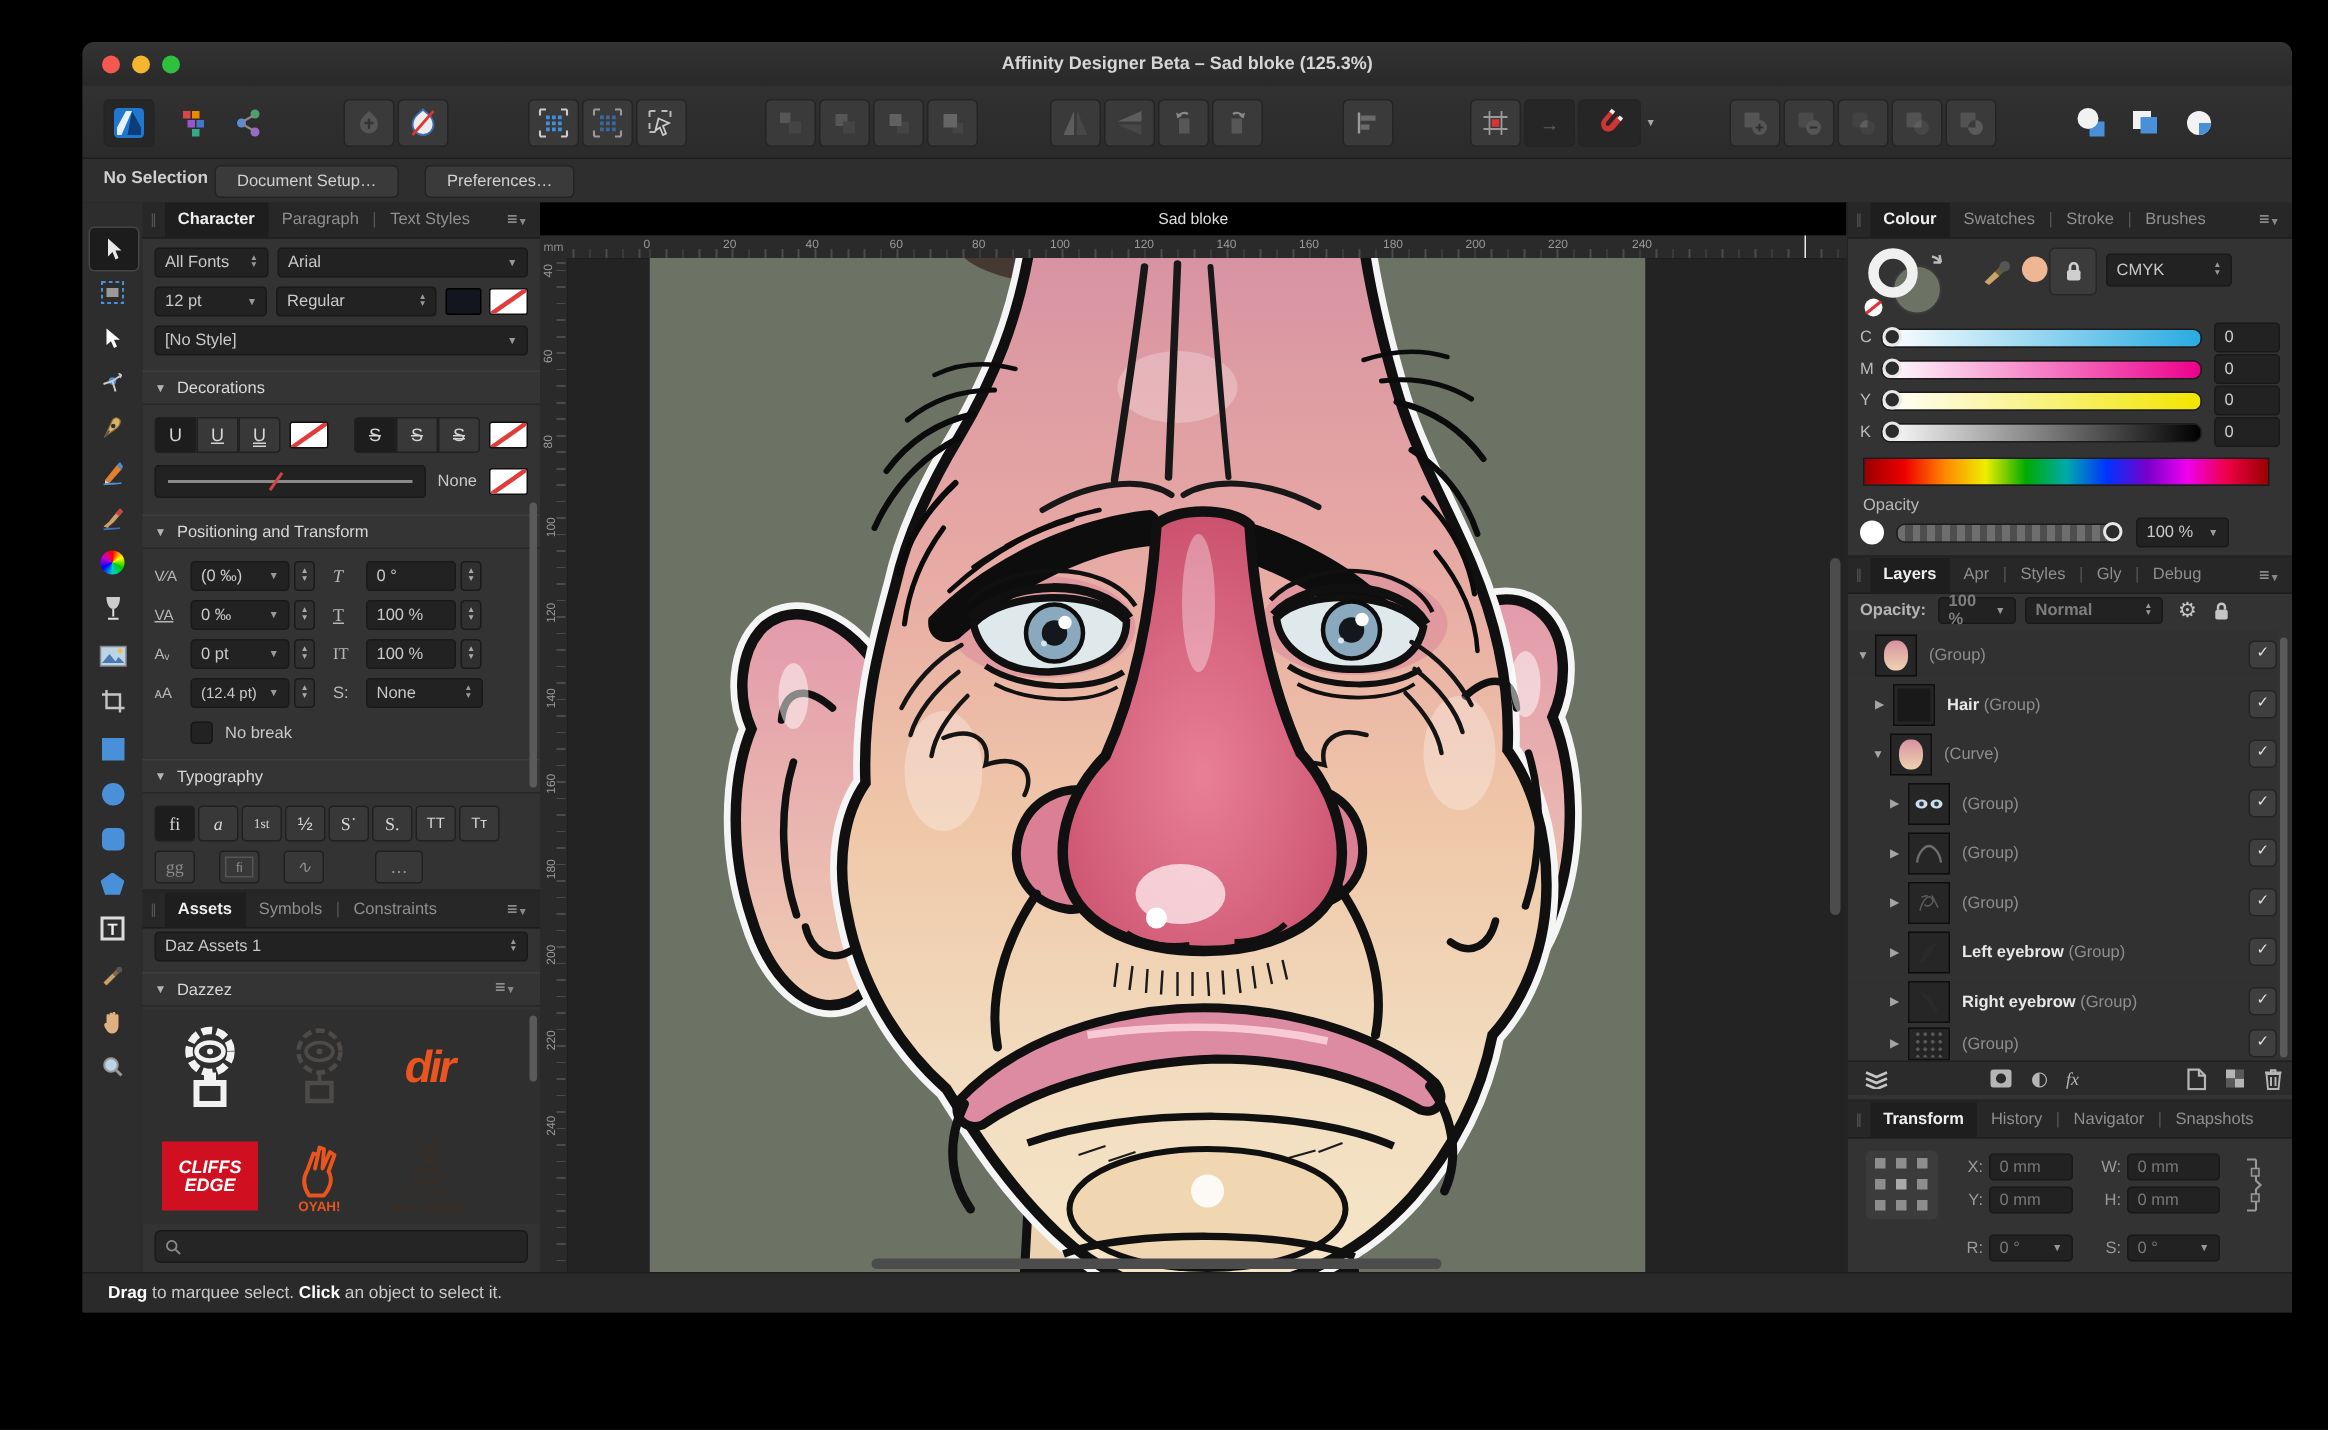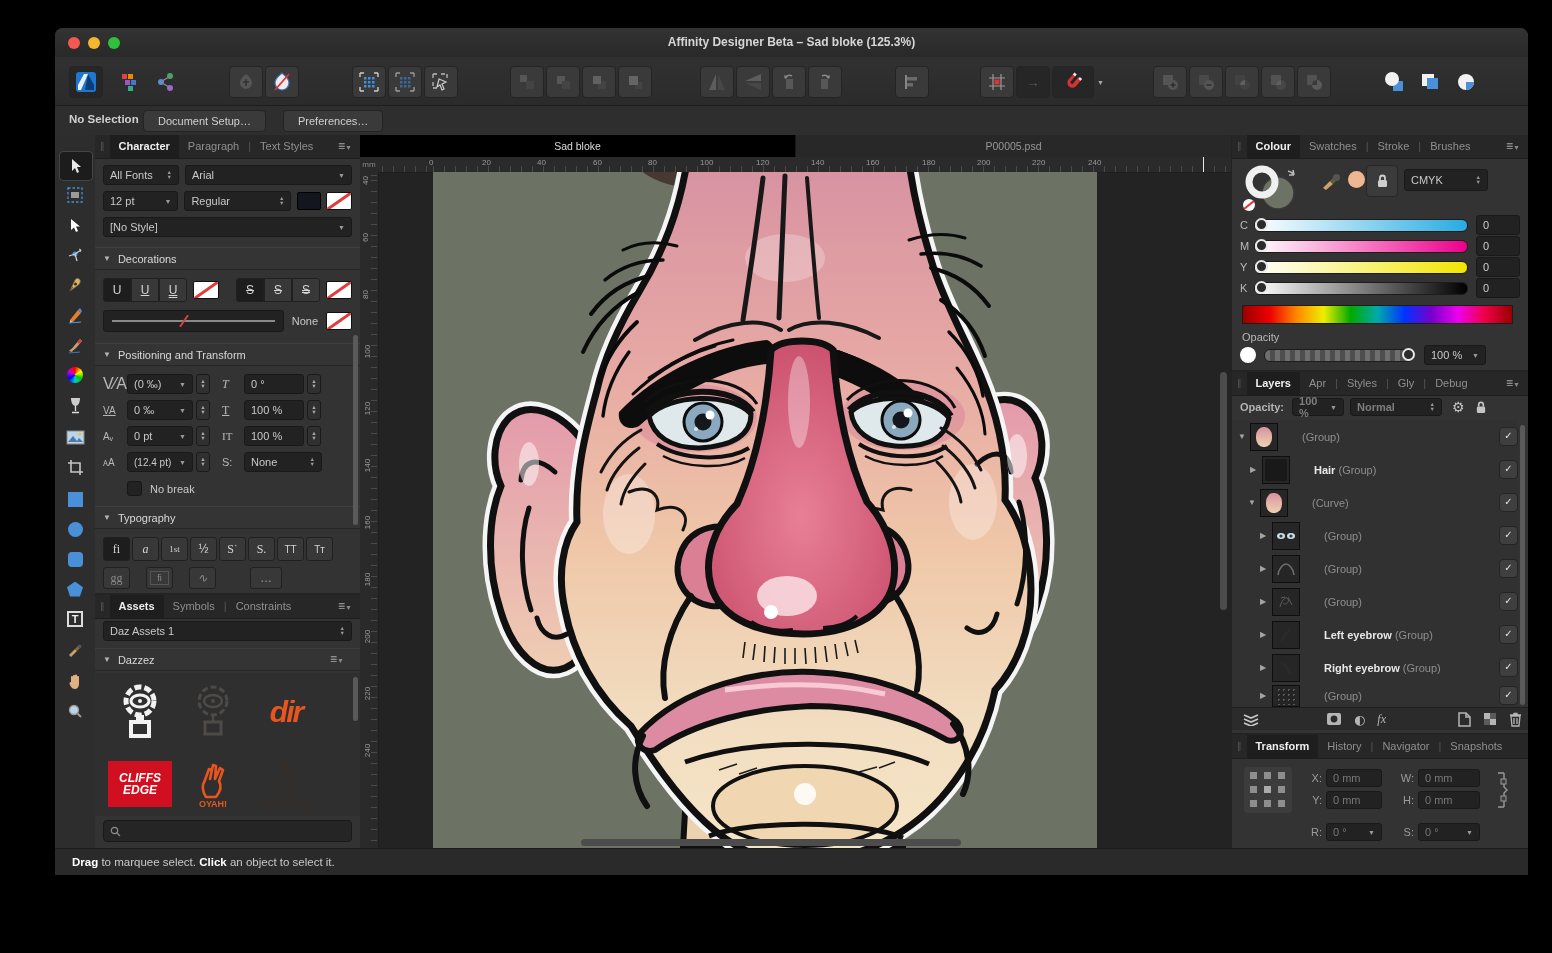--- a/index.html
+++ b/index.html
@@ -75,21 +75,21 @@
   
   .rightpanel{position:absolute;right:0;top:107px;width:296px;bottom:27px;background:#333;border-left:1px solid #222;}
   .slider-row{position:absolute;left:8px;right:8px;height:16px;display:flex;align-items:center;}
   .slider-label{width:14px;color:#bbb;font-size:11px;}
   .track{position:relative;flex:1;height:11px;border-radius:6px;border:1px solid #1c1c1c;}
   .knob{position:absolute;top:-2px;width:13px;height:13px;border-radius:50%;background:#2b2b2b;border:2.5px solid #e8e8e8;box-sizing:border-box;}
   .valbox{width:36px;height:18px;background:#222;border:1px solid #191919;border-radius:3px;color:#ccc;font-size:11px;line-height:18px;padding-left:6px;margin-left:8px;}
   .lrow{position:absolute;left:0;right:10px;height:33px;background:#313131;border-bottom:1px solid #3c3c3c;display:flex;align-items:center;}
   .disc{font-size:8px;color:#a5a5a5;width:12px;}
   .lthumb{width:26px;height:26px;background:#262626;border:1px solid #0e0e0e;margin-right:8px;display:flex;align-items:center;justify-content:center;overflow:hidden;}
-  .lname{font-size:11px;color:#8e8e8e;white-space:nowrap;margin-left:16px;}
+  .lname{font-size:11px;color:#8e8e8e;white-space:nowrap;}
   .lname b{color:#e8e8e8;font-weight:bold;}
   .lcheck{margin-left:auto;width:17px;height:17px;background:#3f3f3f;border:1px solid #242424;border-radius:4px;color:#e3e3e3;font-size:10px;text-align:center;line-height:16px;}
   .lbar{position:absolute;left:0;right:0;height:22px;background:#2b2b2b;border-top:1px solid #1f1f1f;display:flex;align-items:center;color:#b9b9b9;}
   
   .statusbar{position:absolute;left:0;bottom:0;right:0;height:27px;background:#2a2a2a;border-top:1px solid #1d1d1d;color:#c9c9c9;font-size:11.5px;line-height:27px;padding-left:17px;box-sizing:border-box;}
   .statusbar b{color:#fff;}
   svg text{font-family:"Liberation Sans",sans-serif;}
 </style>
 </head>
 <body>
@@ -508,21 +508,21 @@
       <span style="color:#c9c9c9;font-size:11px;margin:0 8px;">None</span>
       <div class="slash" style="width:24px;height:16px;"></div>
     </div>
 
     <div class="sechdr" style="margin-top:11px;">
       <span class="tri">▼</span>
       <span>Positioning and Transform</span>
     </div>
 
     <div class="prow" style="margin-top:8px;">
-      <span style="width:24px;color:#b8b8b8;font-size:16px;">V⁄A</span>
+      <span style="width:24px;color:#b8b8b8;font-size:10px;">V⁄A</span>
       <div class="fld" style="width:66px;">
           <span>(0 ‰)</span>
           <span class="dd">▼</span>
         </div>
       <div class="stepper">
           <span>▲</span>
           <span>▼</span>
         </div>
       <span style="width:22px;margin-left:12px;color:#b8b8b8;font-size:12px;font-style:italic;font-family:'Liberation Serif',serif;">T</span>
       <div class="fld" style="width:60px;">
@@ -715,21 +715,20 @@
       <svg width="11" height="11" viewBox="0 0 11 11">
           <circle cx="4.5" cy="4.5" r="3.2" fill="none" stroke="#8a8a8a" stroke-width="1.2"></circle>
           <path d="M7,7 L10,10" stroke="#8a8a8a" stroke-width="1.2"></path>
         </svg>
     </div>
   </div>
 
   <div class="canvaszone">
     <div class="doctabs">
       <div class="doctab active">Sad bloke</div>
-      <div class="doctab">P00005.psd</div>
     </div>
     <div class="corner">mm</div>
     <div class="hruler">
       <span class="rlabel" style="left:51px;">0</span>
       <span class="rlabel" style="left:104px;">20</span>
       <span class="rlabel" style="left:159px;">40</span>
       <span class="rlabel" style="left:215px;">60</span>
       <span class="rlabel" style="left:270px;">80</span>
       <span class="rlabel" style="left:322px;">100</span>
       <span class="rlabel" style="left:378px;">120</span>

